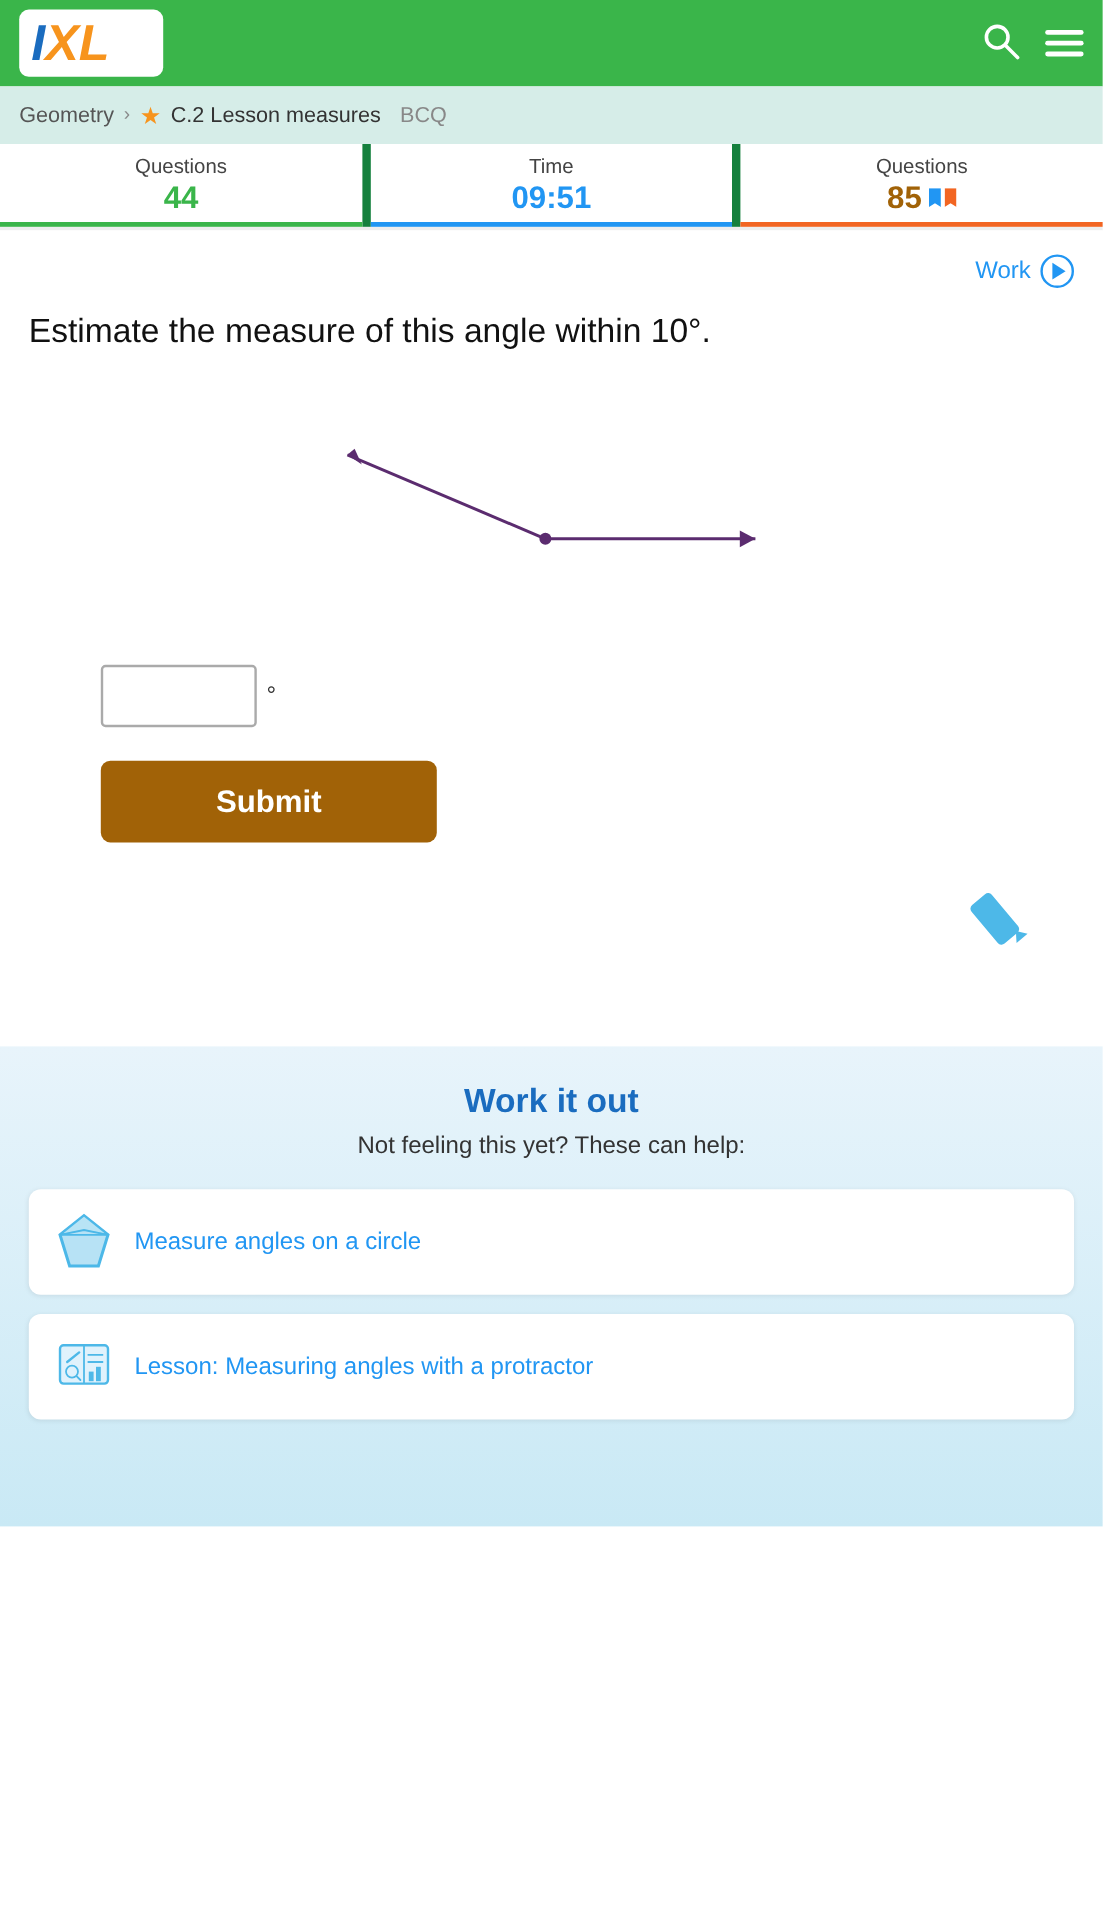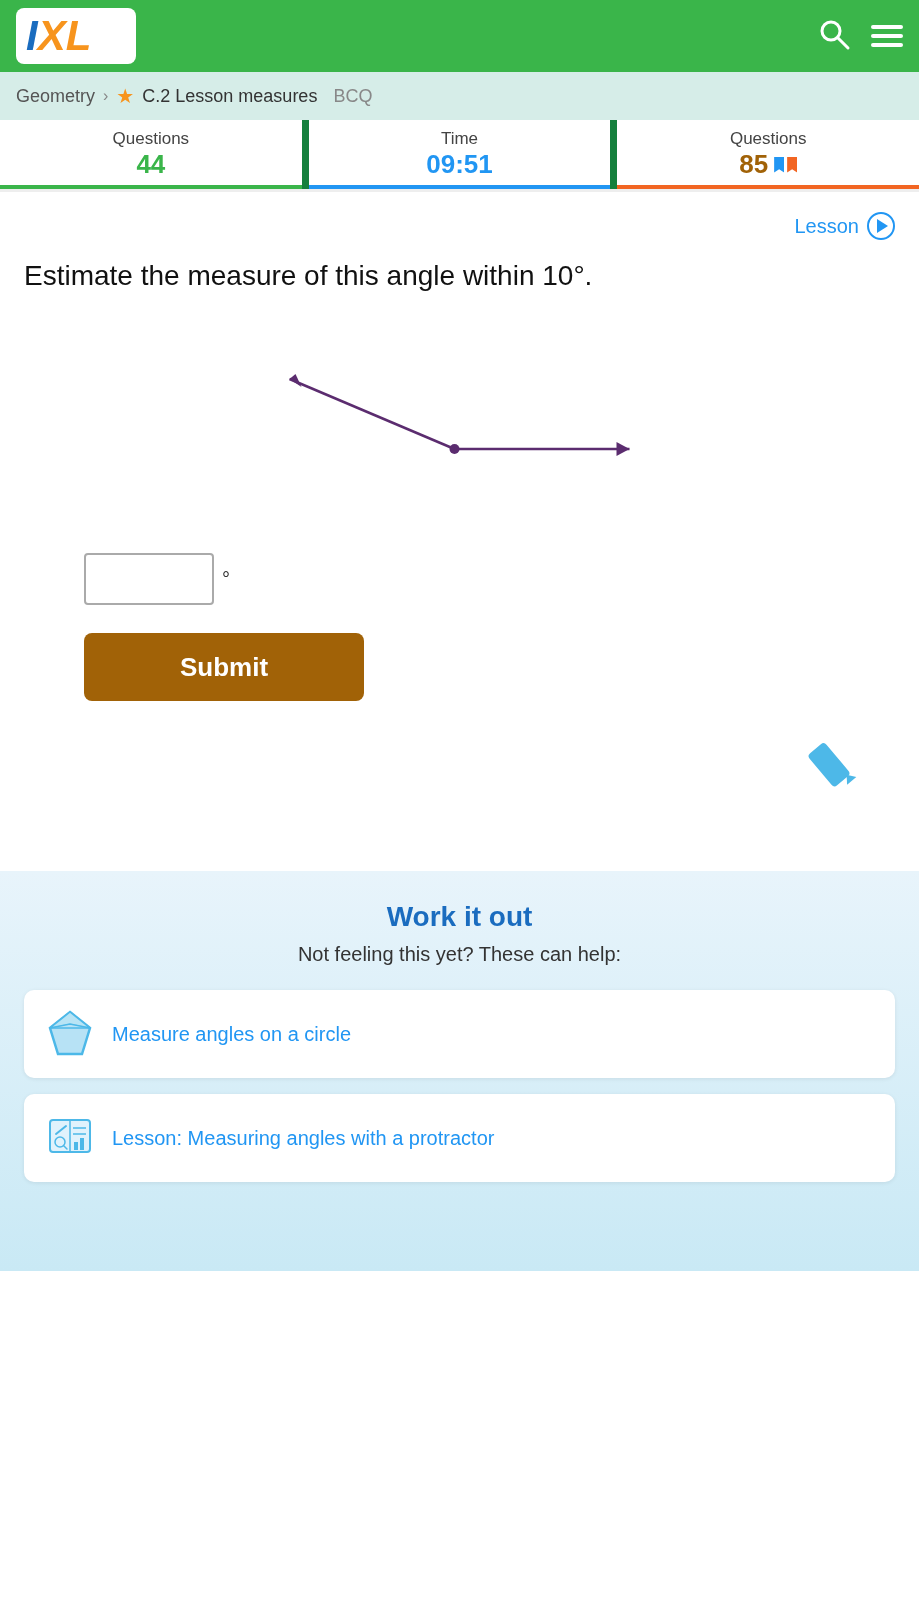--- a/index.html
+++ b/index.html
@@ -364,21 +364,21 @@
       </div>
     </div>
     <div class="stat-bar-orange"></div>
   </div>
 </div>
 
 <div class="main-content">
 
   
   <div class="video-btn">
-    <span class="video-btn-text">Lesson</span>
+    <span class="video-btn-text">Work</span>
     <div class="play-circle">
       <div class="play-triangle"></div>
     </div>
   </div>
 
   
   <div class="question-text">Estimate the measure of this angle within 10°.</div>
 
   
   <svg class="angle-diagram" viewBox="0 0 500 200" xmlns="http://www.w3.org/2000/svg">

